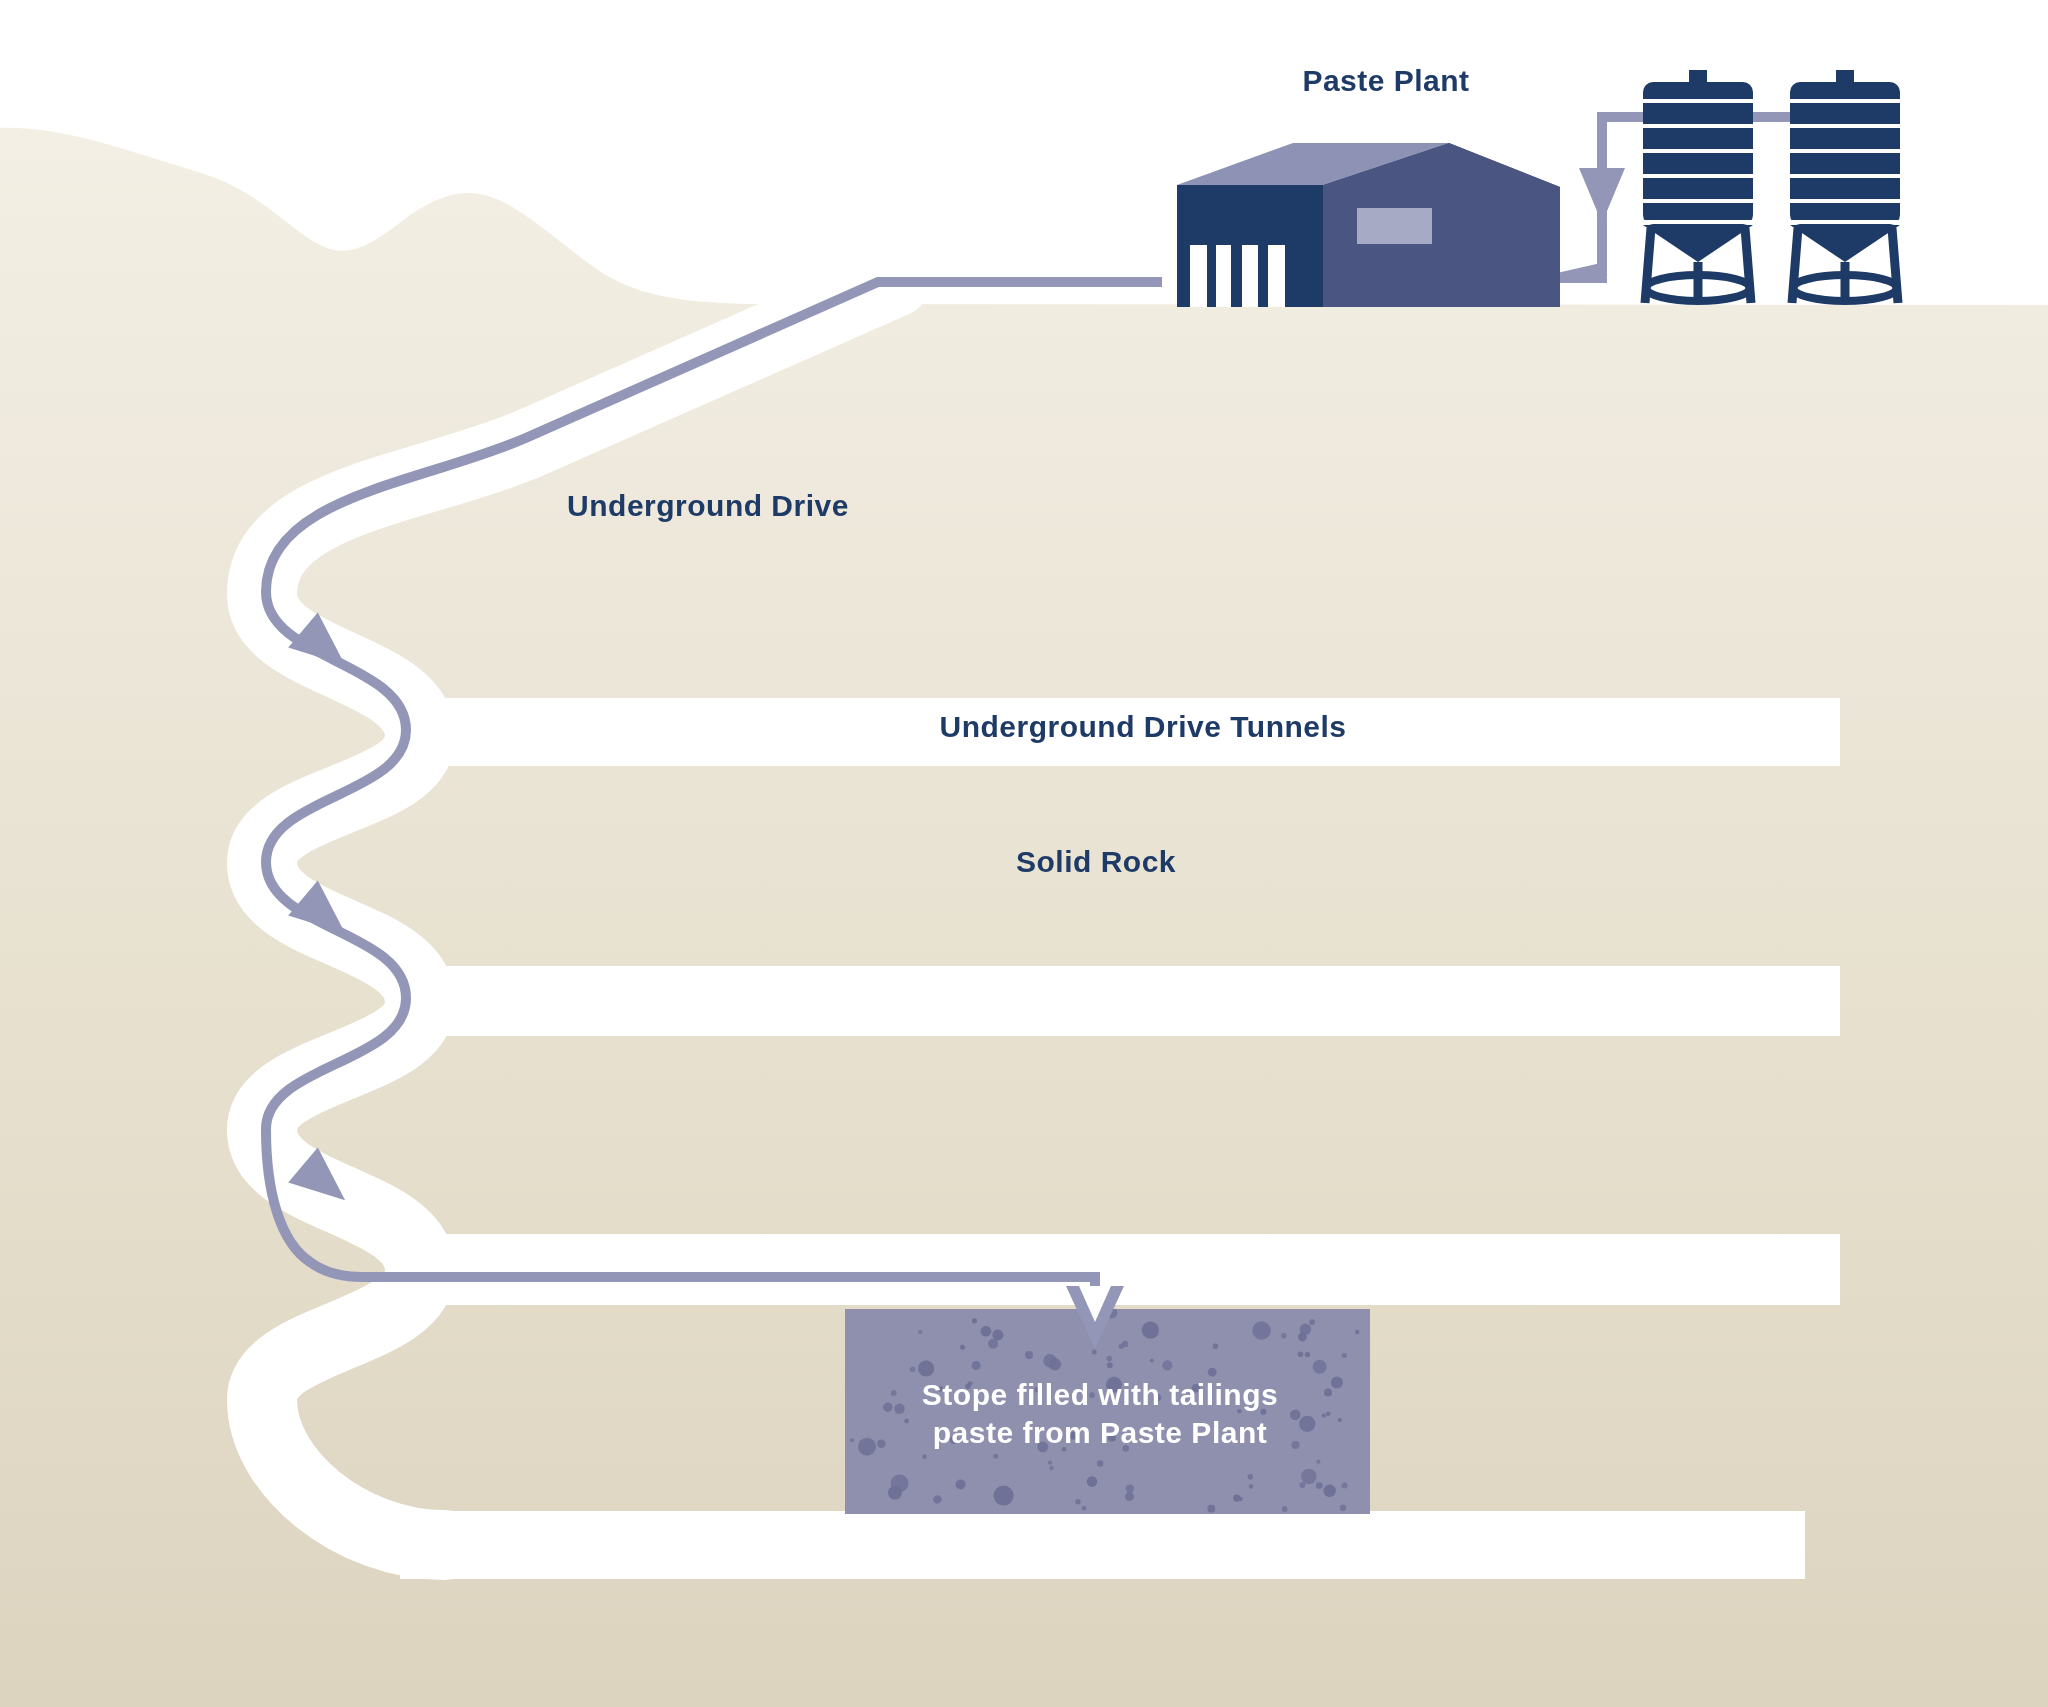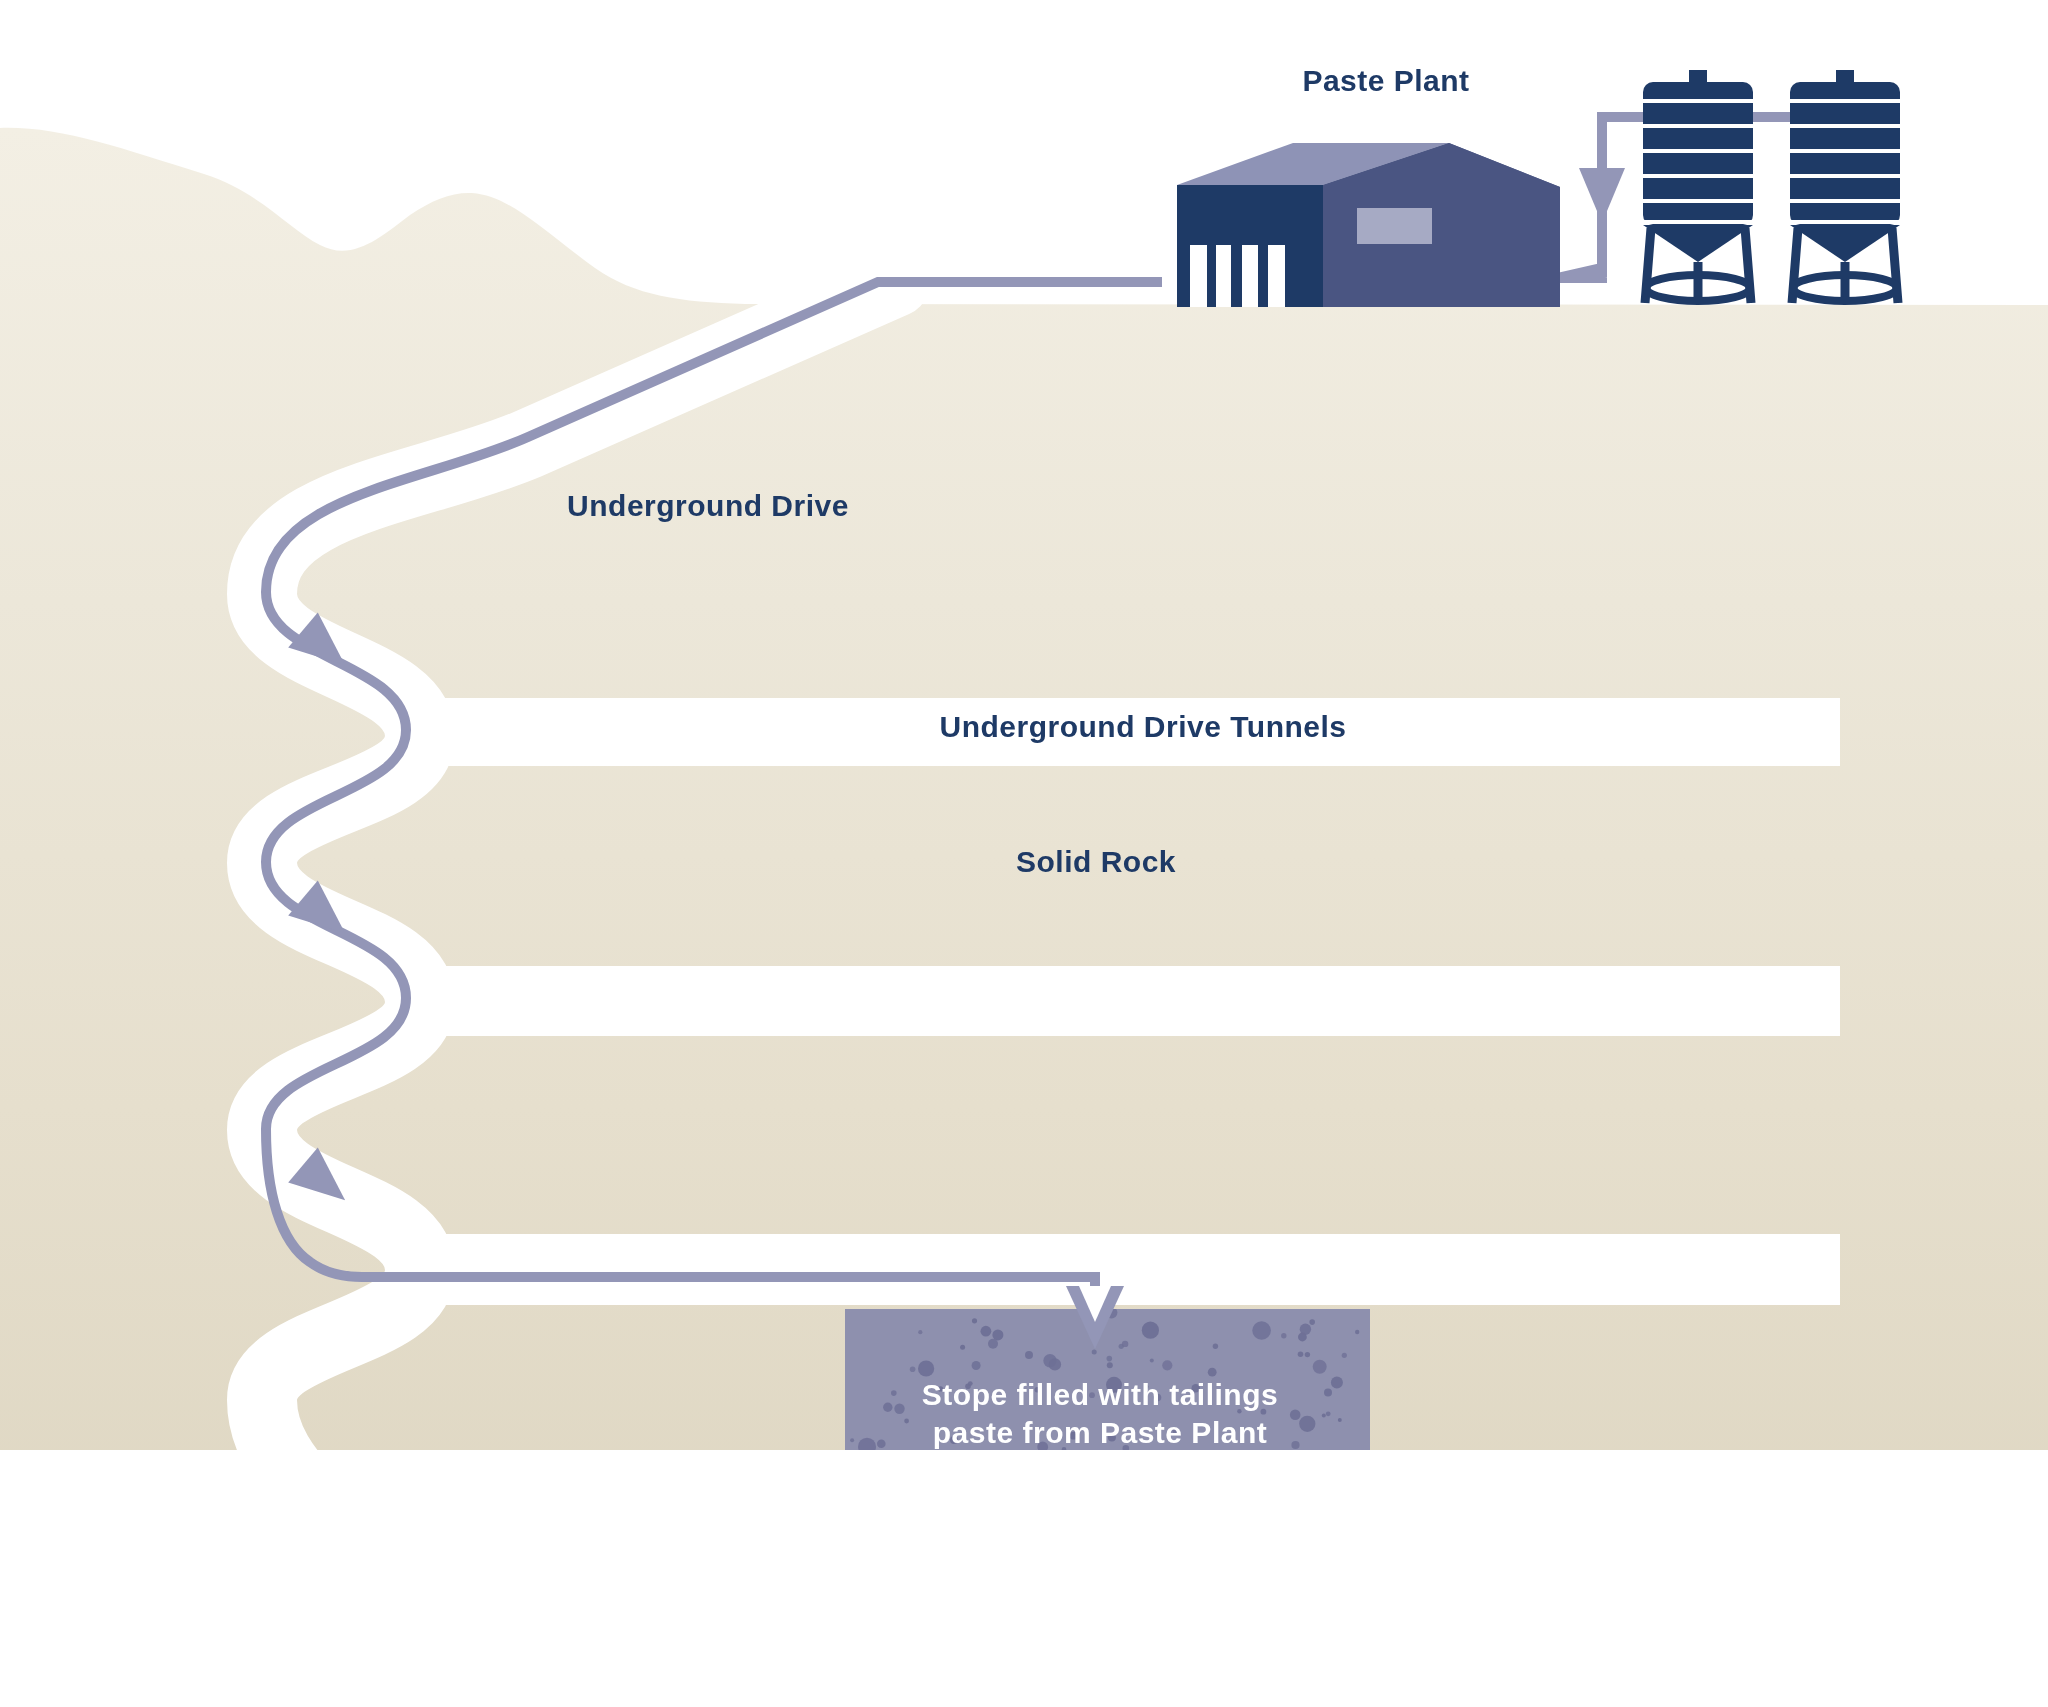--- a/index.html
+++ b/index.html
@@ -1,16 +1,16 @@
 <!DOCTYPE html>
 <html><head>
 <meta charset="utf-8">
 <style>
   html,body{margin:0;padding:0;background:#ffffff;}
-  .stage{position:relative;width:2048px;height:1450px;overflow:hidden;
+  .stage{position:relative;width:2048px;height:1707px;overflow:hidden;
          font-family:"Liberation Sans", sans-serif;}
   svg{position:absolute;left:0;top:0;display:block;}
   text{font-family:"Liberation Sans", sans-serif;font-weight:bold;}
   .lbl{font-size:30px;letter-spacing:.5px;}
   .stope-lbl{font-size:30px;letter-spacing:.5px;}
 </style>
 </head>
 <body>
 
 <div class="stage">

